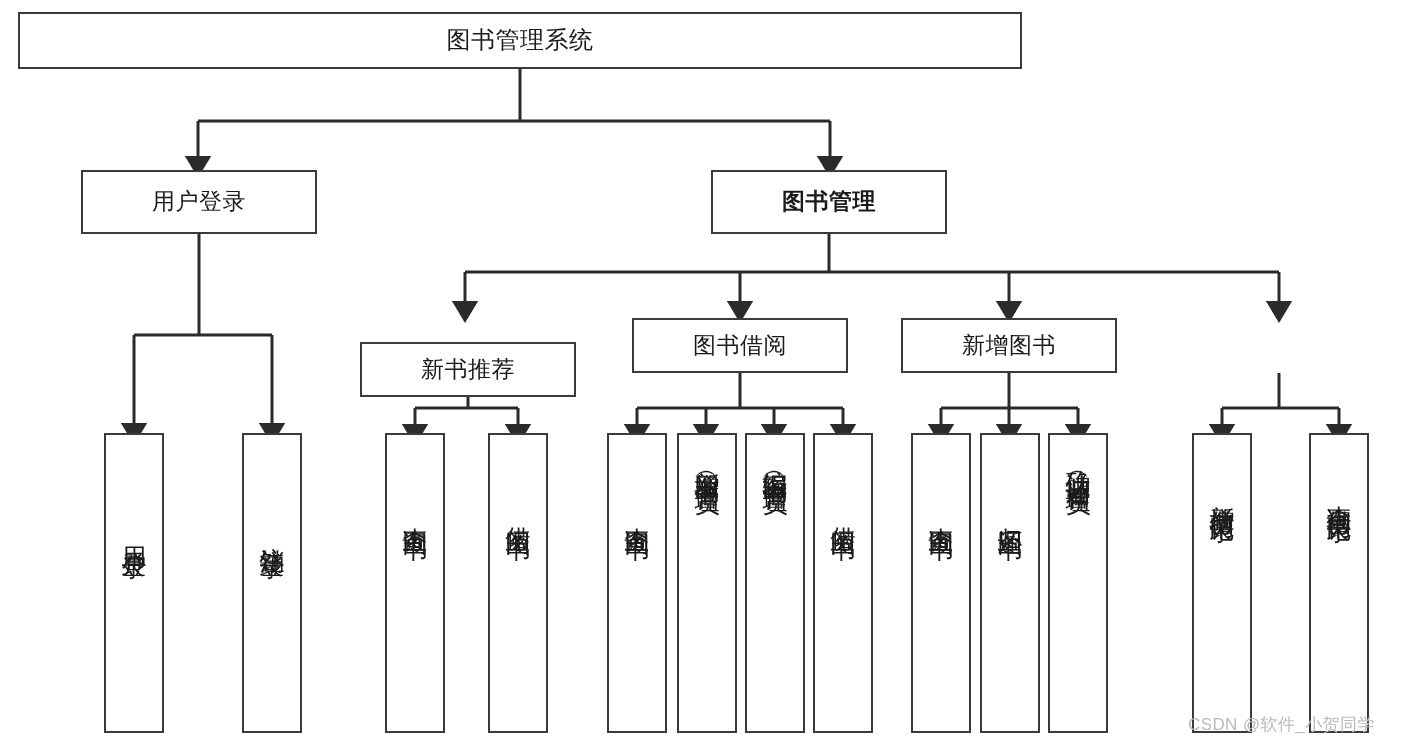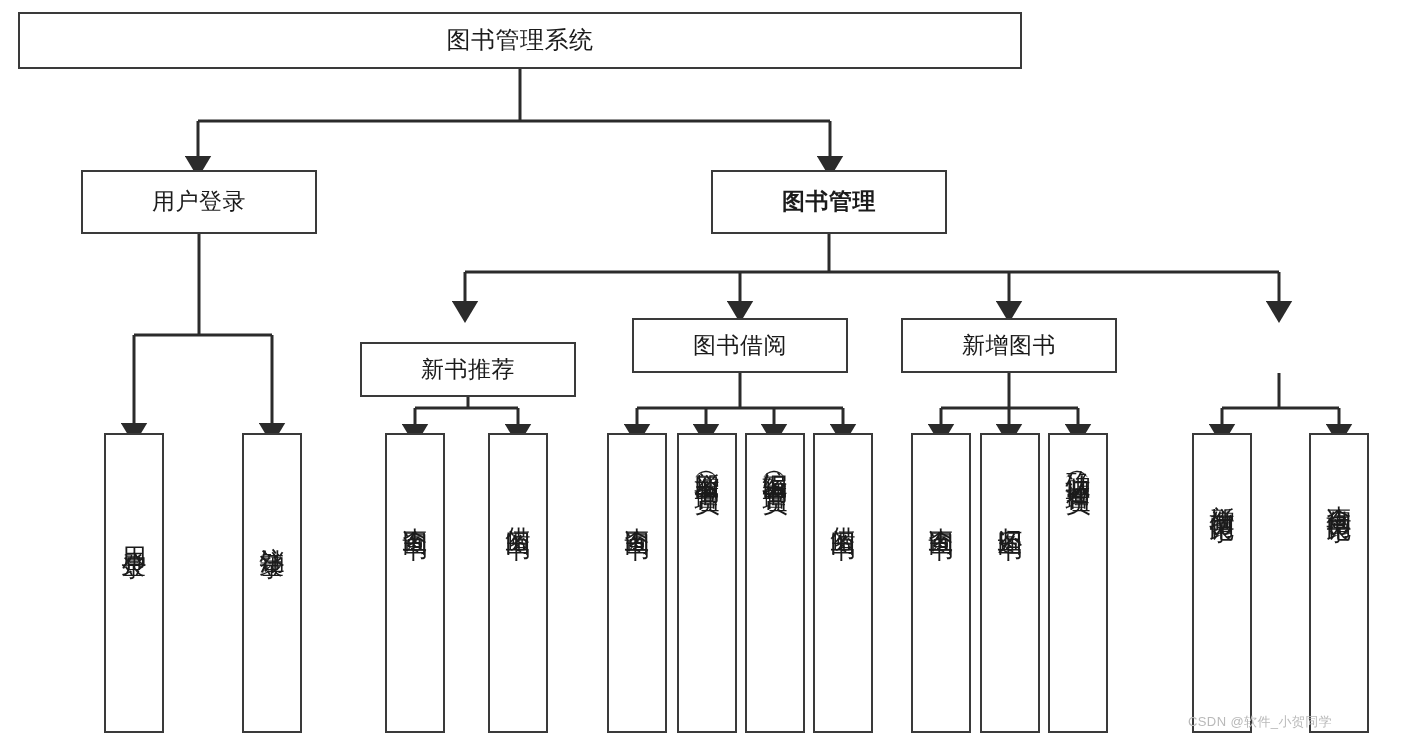--- a/index.html
+++ b/index.html
@@ -69,21 +69,21 @@
   .node.vertical.mid3 .node-label {
     padding-top: 36px;
   }
   .node.vertical.top0 .node-label {
     padding-top: 2px;
   }
   .watermark {
     position: absolute;
     left: 1188px;
     top: 713px;
-    font-size: 13px;
+    font-size: 17px;
     color: #b9b9b9;
     letter-spacing: 0.4px;
     white-space: nowrap;
     text-align: center;
   }
 </style>
 </head>
 <body>
 
 <div id="diagram-root">

